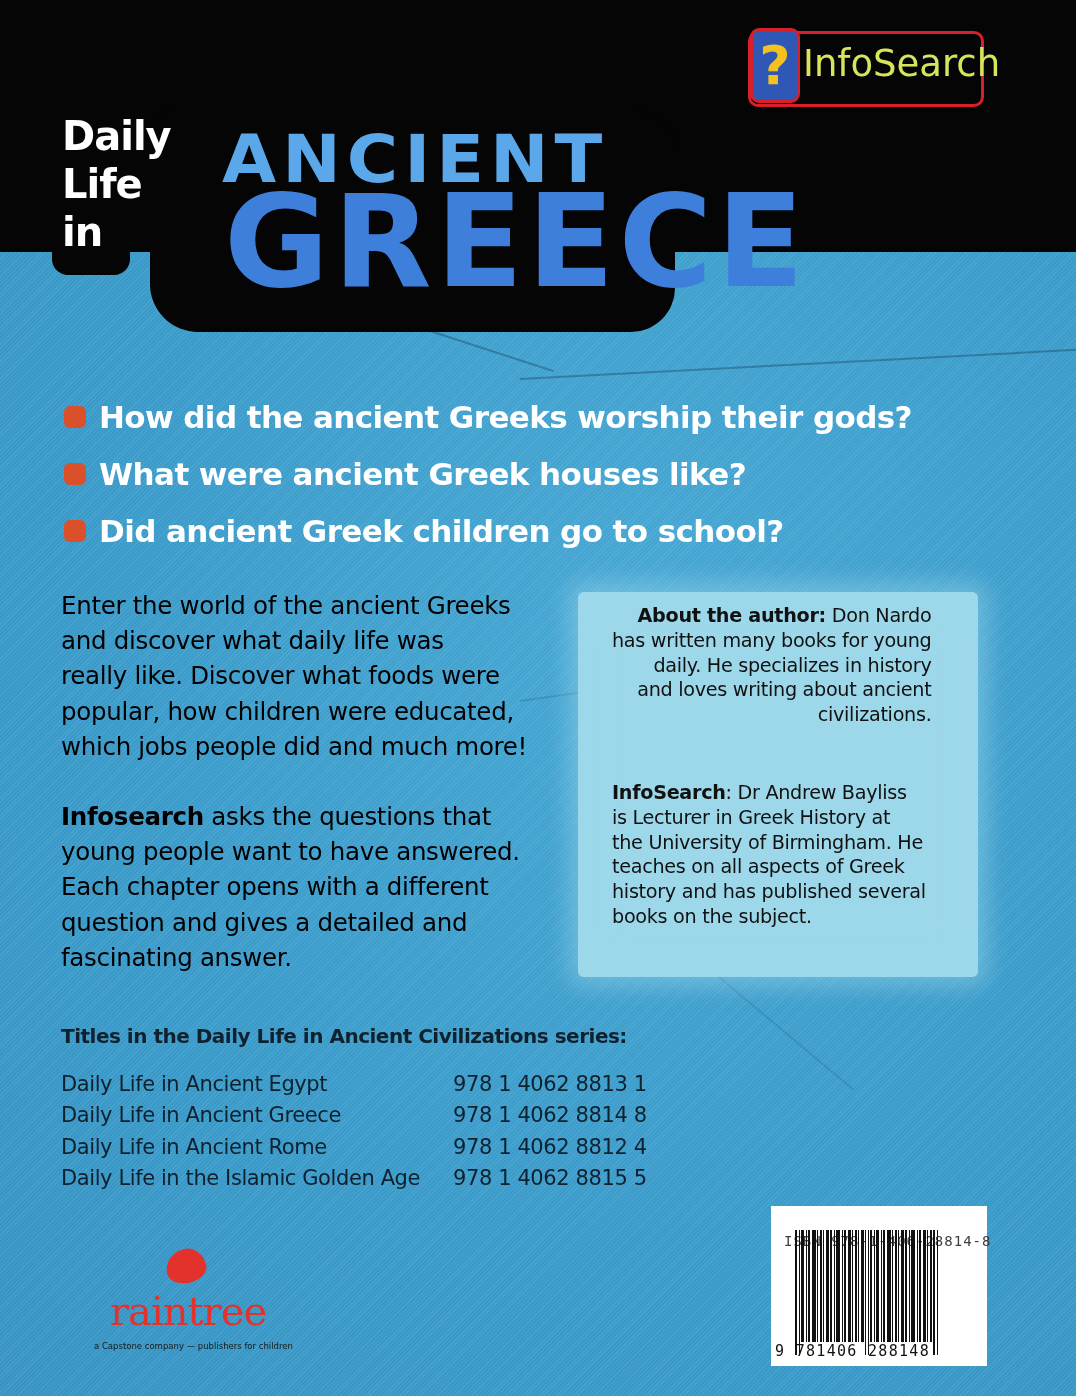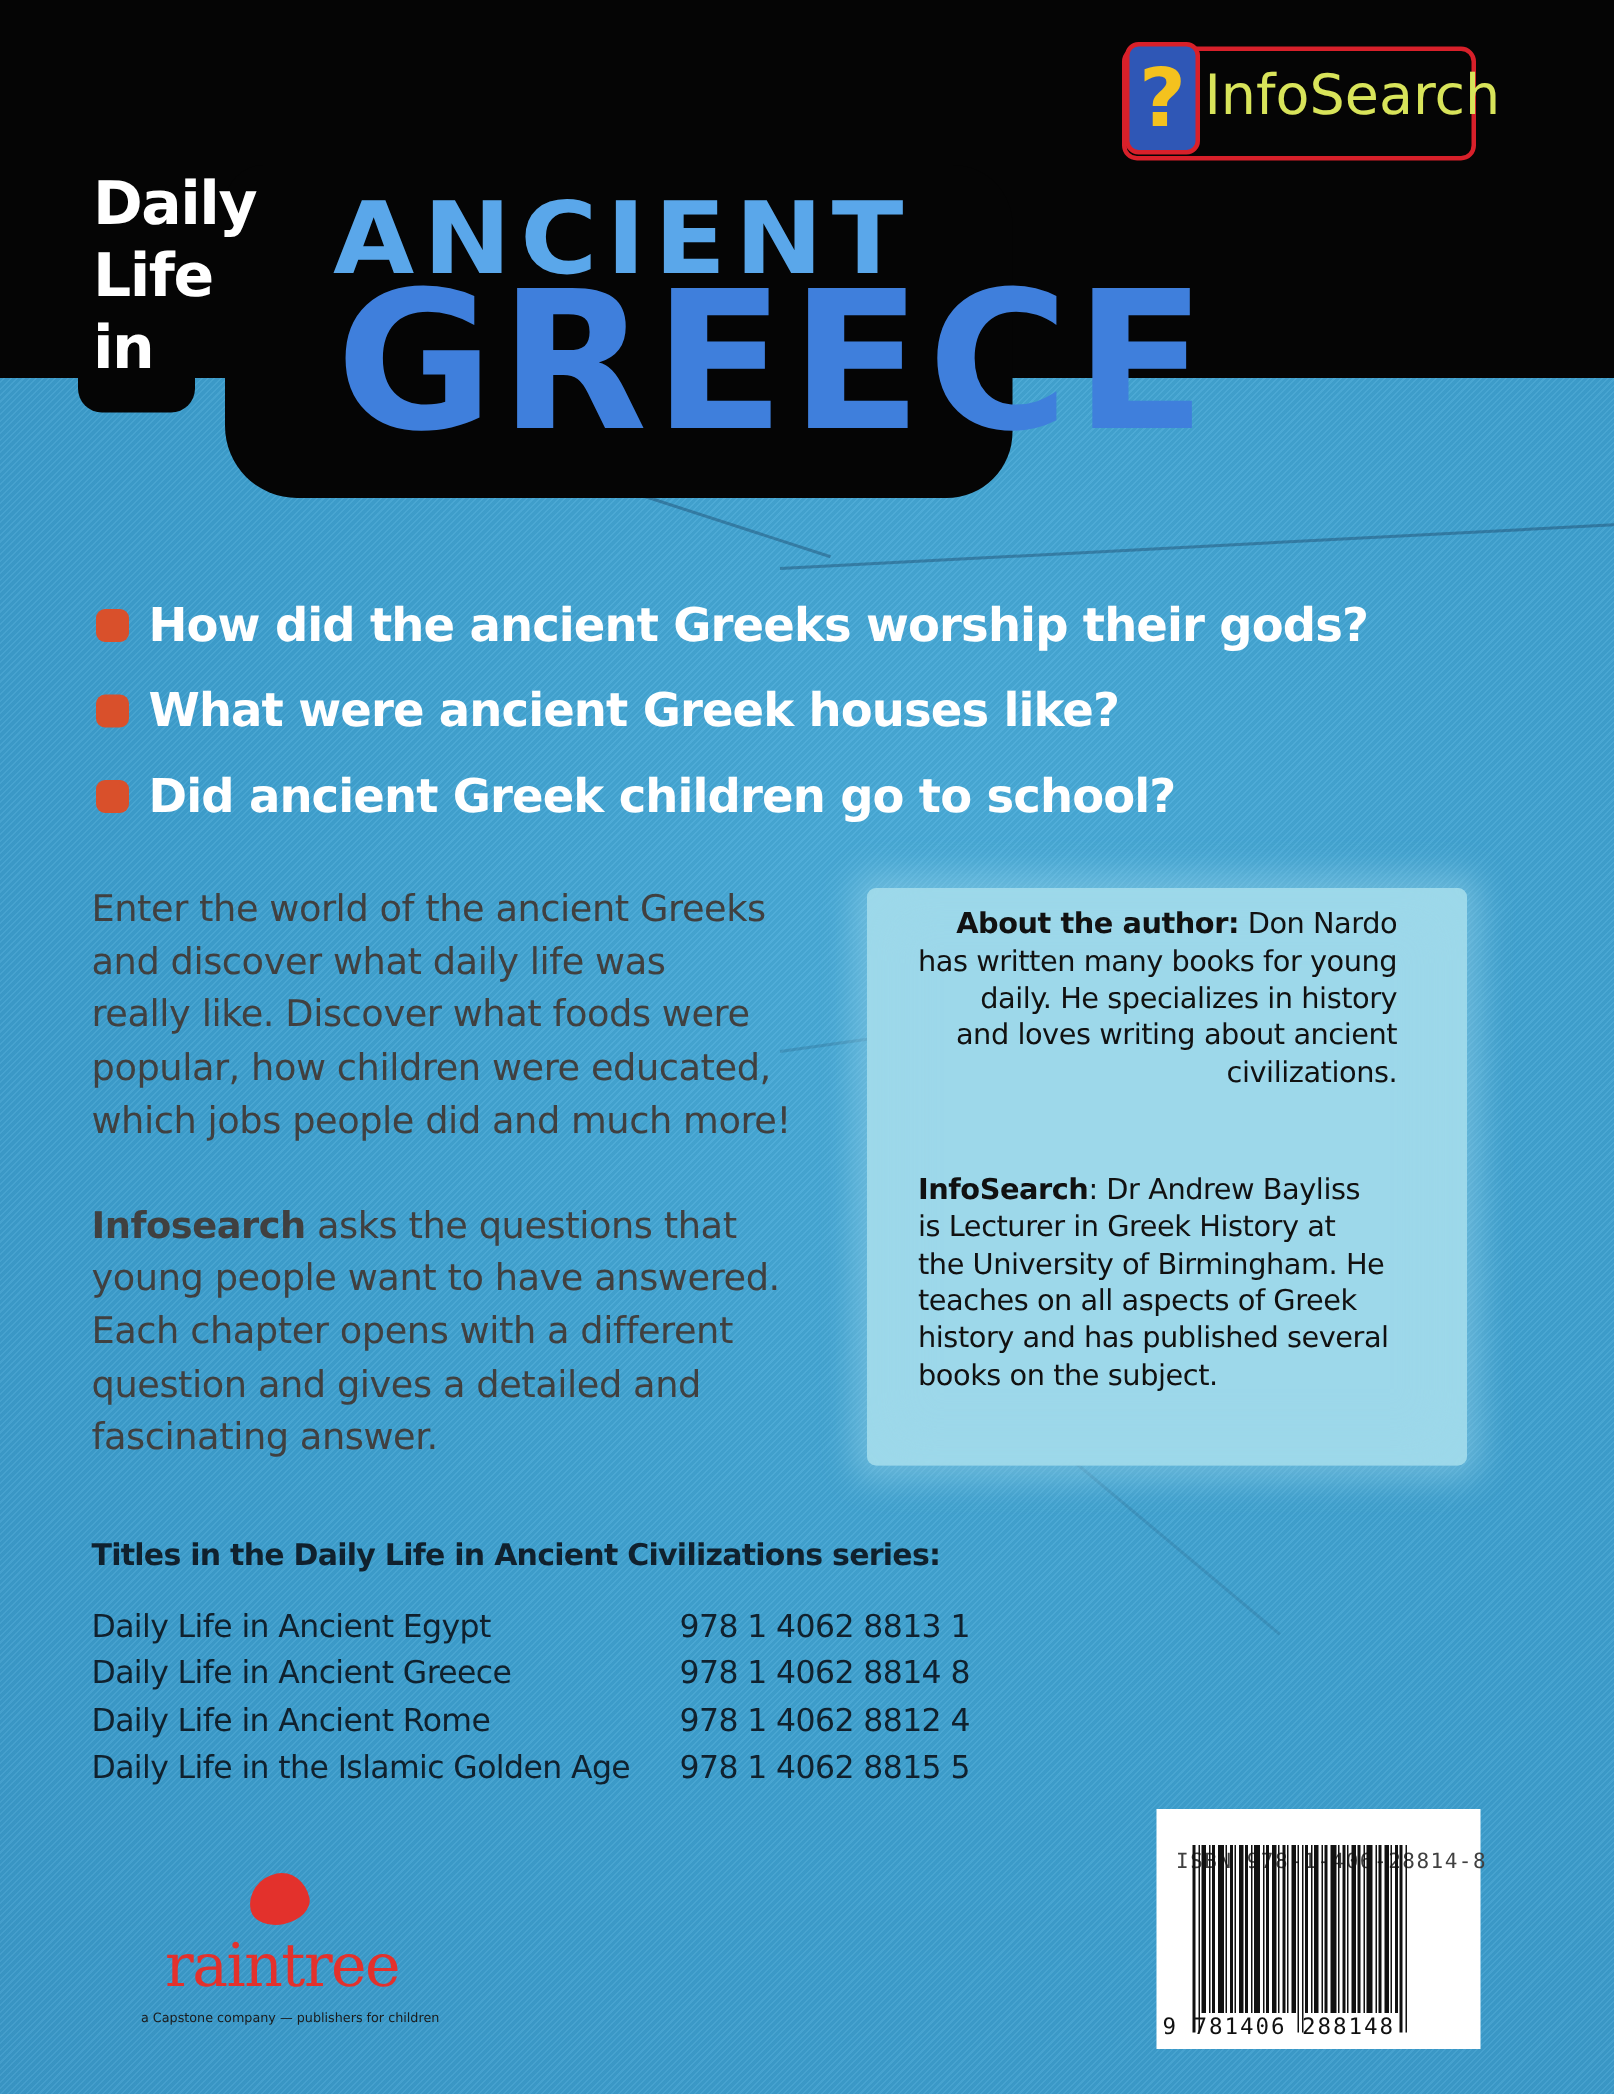--- a/index.html
+++ b/index.html
@@ -75,21 +75,21 @@
     font-family: "DejaVu Sans", sans-serif; letter-spacing: -0.6px;
   }
   .bullet {
     width: 22px; height: 22px; background: #d9502b; border-radius: 6px;
     margin-right: 13px; flex: none;
   }
 
   
   .intro, .infosearch-para {
     position: absolute; left: 61px;
-    color: #404040; font-size: 24.5px; line-height: 35.2px;
+    color: #000000; font-size: 24.5px; line-height: 35.2px;
     font-family: "DejaVu Sans", sans-serif; letter-spacing: -0.3px;
   }
   .intro { top: 588px; width: 500px; }
   .infosearch-para { top: 799px; width: 500px; }
   .intro span, .infosearch-para span { display: block; white-space: nowrap; }
   .bold { font-weight: bold; }
 
   
   .about-box {
     position: absolute; left: 578px; top: 592px; width: 400px; height: 385px;

